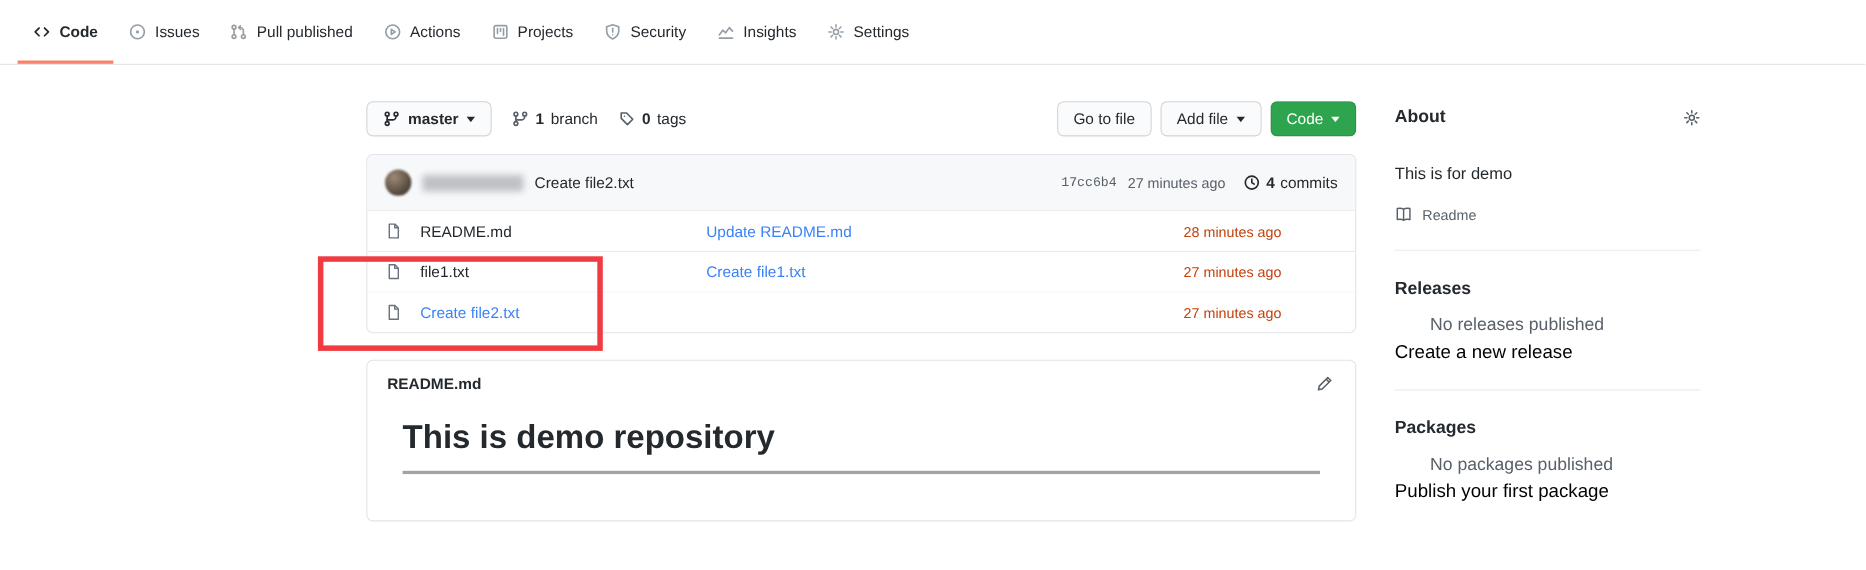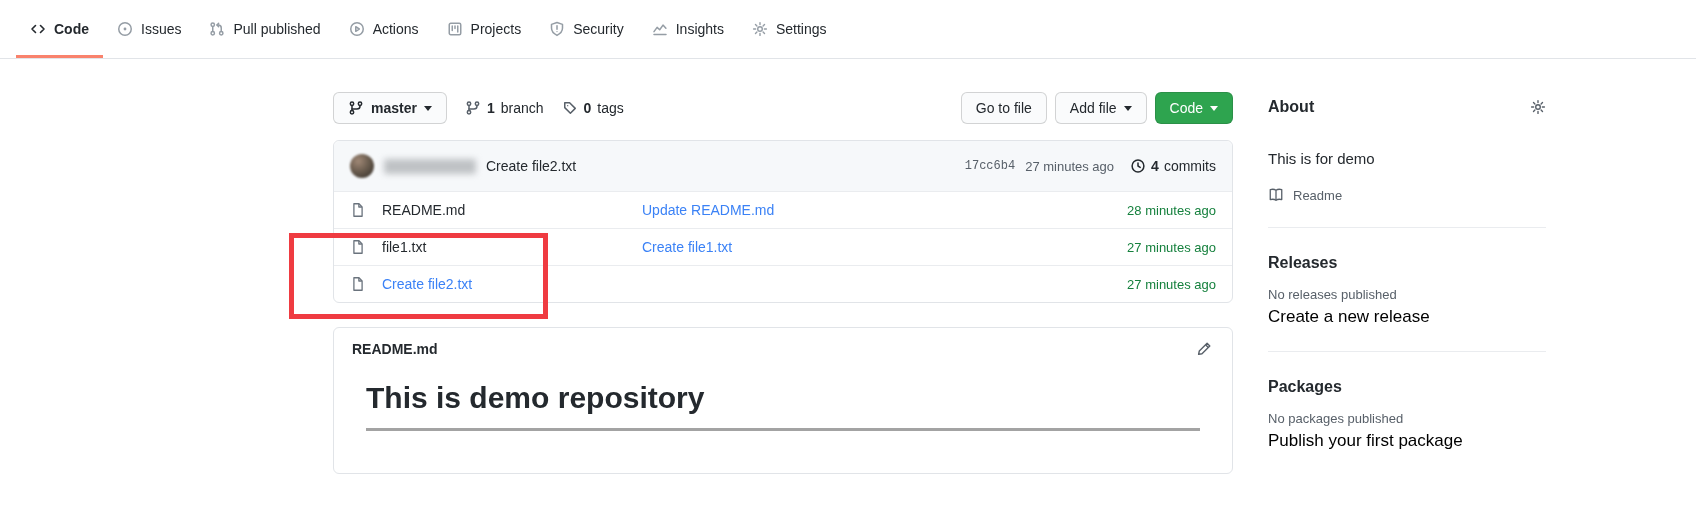--- a/index.html
+++ b/index.html
@@ -52,39 +52,39 @@
   .commit-time { font-size:13px; color:#586069; margin-left:10px; }
   .commits-link { display:flex; align-items:center; gap:5px; margin-left:16px; color:#24292e; cursor:pointer; }
   .commits-link .num { font-weight:700; }
 
   .file-row { display:flex; align-items:center; height:37px; padding:0 16px;
               border-top:1px solid #eaecef; font-size:14px; }
   .file-row:last-child { border-radius:0 0 6px 6px; }
   .ficon { width:16px; color:#6a737d; margin-right:16px; display:flex; }
   .fname { width:260px; color:#24292e; cursor:pointer; }
   .fmsg  { flex:1; color:#3b82f6; cursor:pointer; }
-  .ftime { width:140px; text-align:right; color:#15803d; font-size:13px; }
+  .ftime { width:140px; text-align:left; color:#c2410c; font-size:13px; }
 
   
   .readme-card { margin-top:24px; border:1px solid #e1e4e8; border-radius:6px; min-height:147px; }
   .readme-head { display:flex; align-items:center; justify-content:space-between; padding:13px 20px 4px 18px; }
   .readme-title { font-size:14px; font-weight:700; }
   .pencil { color:#586069; cursor:pointer; display:flex; }
   .readme-body { padding:4px 32px 34px; }
   .md-h1 { font-size:30px; font-weight:700; margin:0; padding:16px 0 13px; border-bottom:3px solid #a3a3a3; }
 
   
   .side h2 { font-size:16px; font-weight:700; margin:0; }
   .about-head { display:flex; align-items:center; justify-content:space-between; margin-top:6px; }
   .side-gear { color:#586069; cursor:pointer; display:flex; }
   .desc { font-size:15px; margin-top:34px; }
   .readme-link { display:flex; align-items:center; gap:9px; margin-top:20px;
                  color:#586069; font-size:13px; font-weight:500; cursor:pointer; }
   .side hr { border:none; border-top:1px solid #eaecef; margin:24px 0 26px; }
-  .side-empty { font-size:13px; color:#586069; margin-top:15px; }
+  .side-empty { font-size:16px; color:#586069; margin-top:15px;margin-left:32px; }
   .side-link { font-size:17px; color:#000000; margin-top:5px; display:inline-block; cursor:pointer; text-decoration:none; }
 
   
   .annotation-box { position:absolute; left:289px; top:233px; width:259px; height:86px;
                     border:5px solid #ef3b41; z-index:20; pointer-events:none; }
 </style>
 </head>
 <body>
 
 <nav class="nav">

